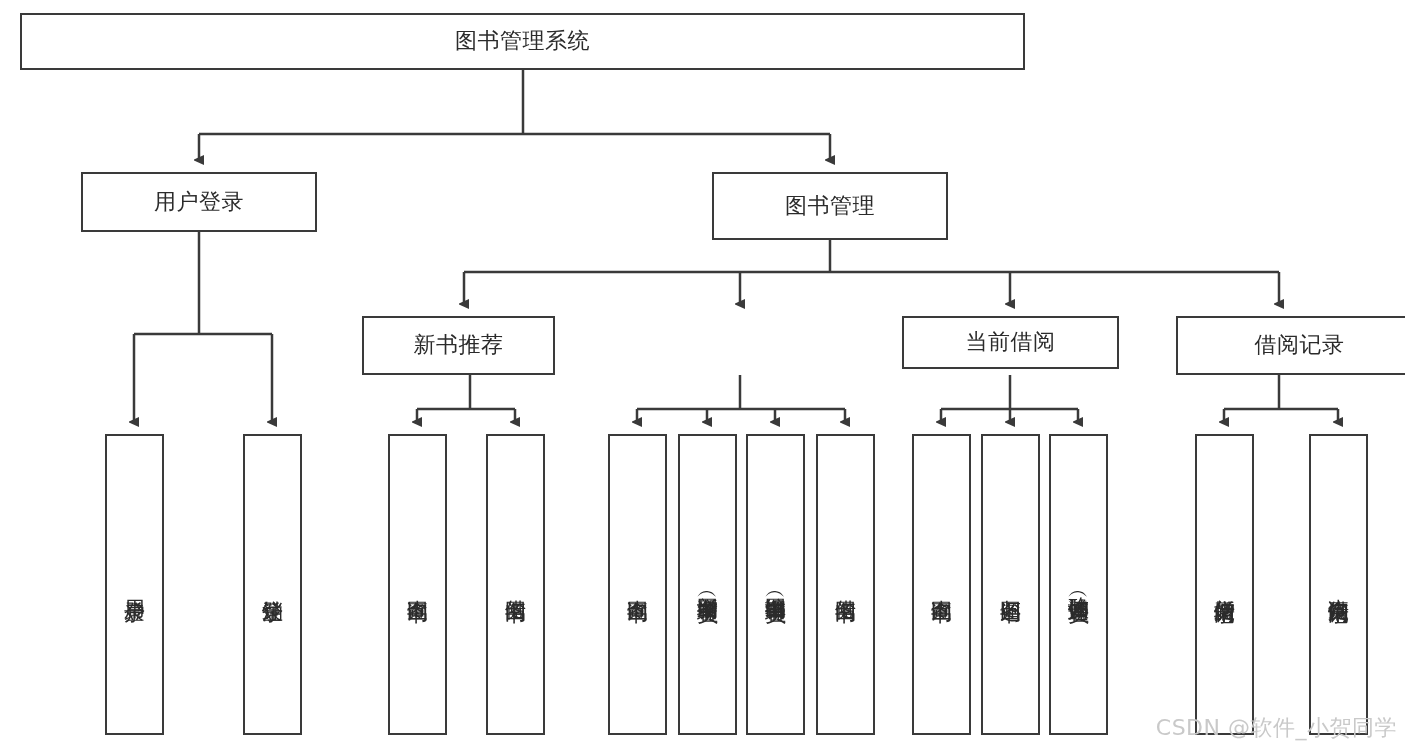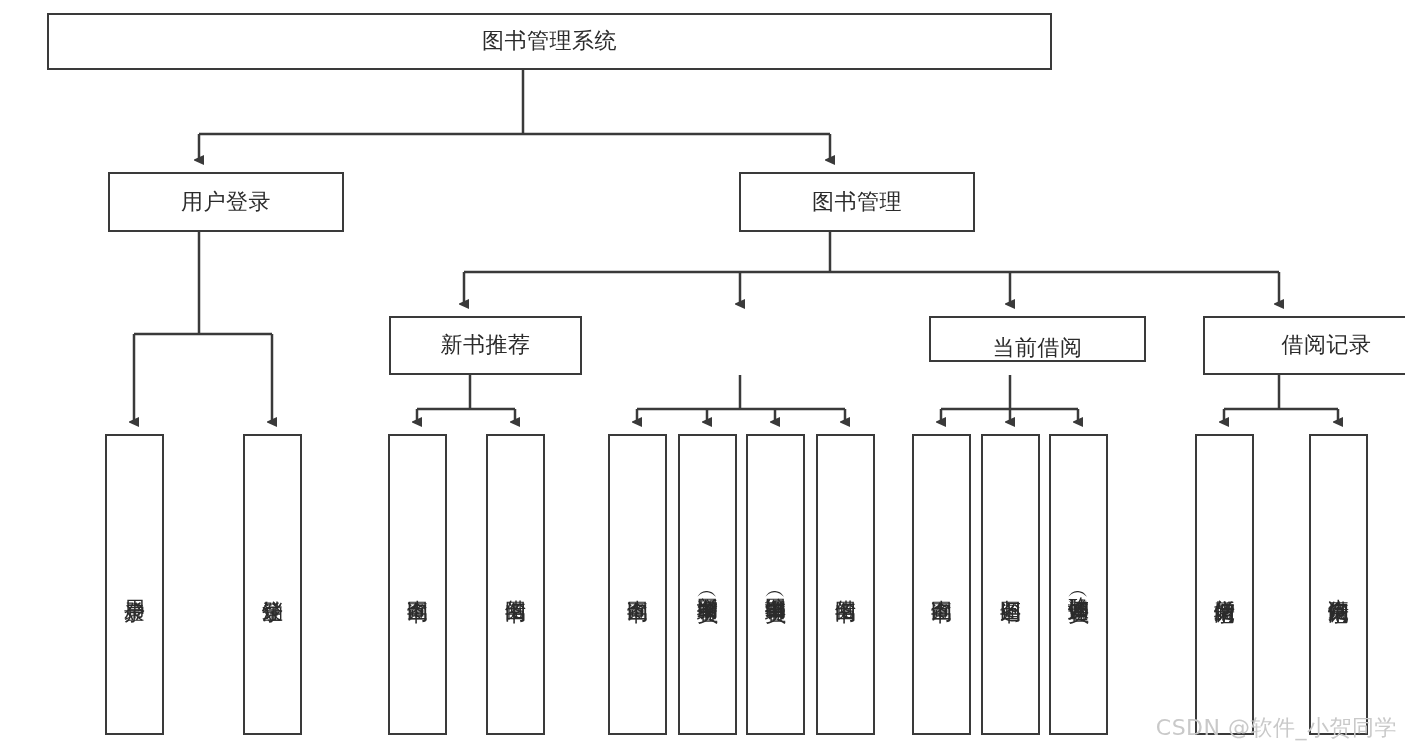--- a/index.html
+++ b/index.html
@@ -32,21 +32,20 @@
     background: #ffffff;
     display: flex;
     align-items: center;
     justify-content: center;
     color: #2b2b2b;
   }
   .node.horiz {
     font-size: 22px;
     letter-spacing: 0.5px;
     line-height: 1.1;
-    margin-left: 27px;
   }
   .node.vert {
     writing-mode: vertical-rl;
     text-orientation: upright;
     font-size: 21px;
     line-height: 1.15;
     letter-spacing: 1px;
     padding: 6px 0;
     justify-content: center;
     align-items: center;
@@ -121,28 +120,28 @@
     </g>
   </svg>
 
   <div class="node horiz" style="left:20px; top:13px; width:1005px; height:57px;">
     <span class="label">图书管理系统</span>
   </div>
 
   <div class="node horiz" style="left:81px; top:172px; width:236px; height:60px;">
     <span class="label">用户登录</span>
   </div>
-  <div class="node horiz" style="left:712px; top:172px; width:236px; height:60px;">
+  <div class="node horiz" style="left:712px; top:172px; width:236px; height:68px;">
     <span class="label">图书管理</span>
   </div>
 
   <div class="node horiz" style="left:362px; top:316px; width:193px; height:59px;">
     <span class="label">新书推荐</span>
   </div>
-  <div class="node horiz" style="left:902px; top:316px; width:217px; height:46px;align-items:flex-end;">
+  <div class="node horiz" style="left:902px; top:316px; width:217px; height:53px;">
     <span class="label">当前借阅</span>
   </div>
   <div class="node horiz" style="left:1176px; top:316px; width:247px; height:59px;">
     <span class="label">借阅记录</span>
   </div>
 
   <div class="node vert" style="left:105px; top:434px; width:59px; height:301px;">
     <span class="label">用户登录</span>
   </div>
   <div class="node vert" style="left:243px; top:434px; width:59px; height:301px;">

